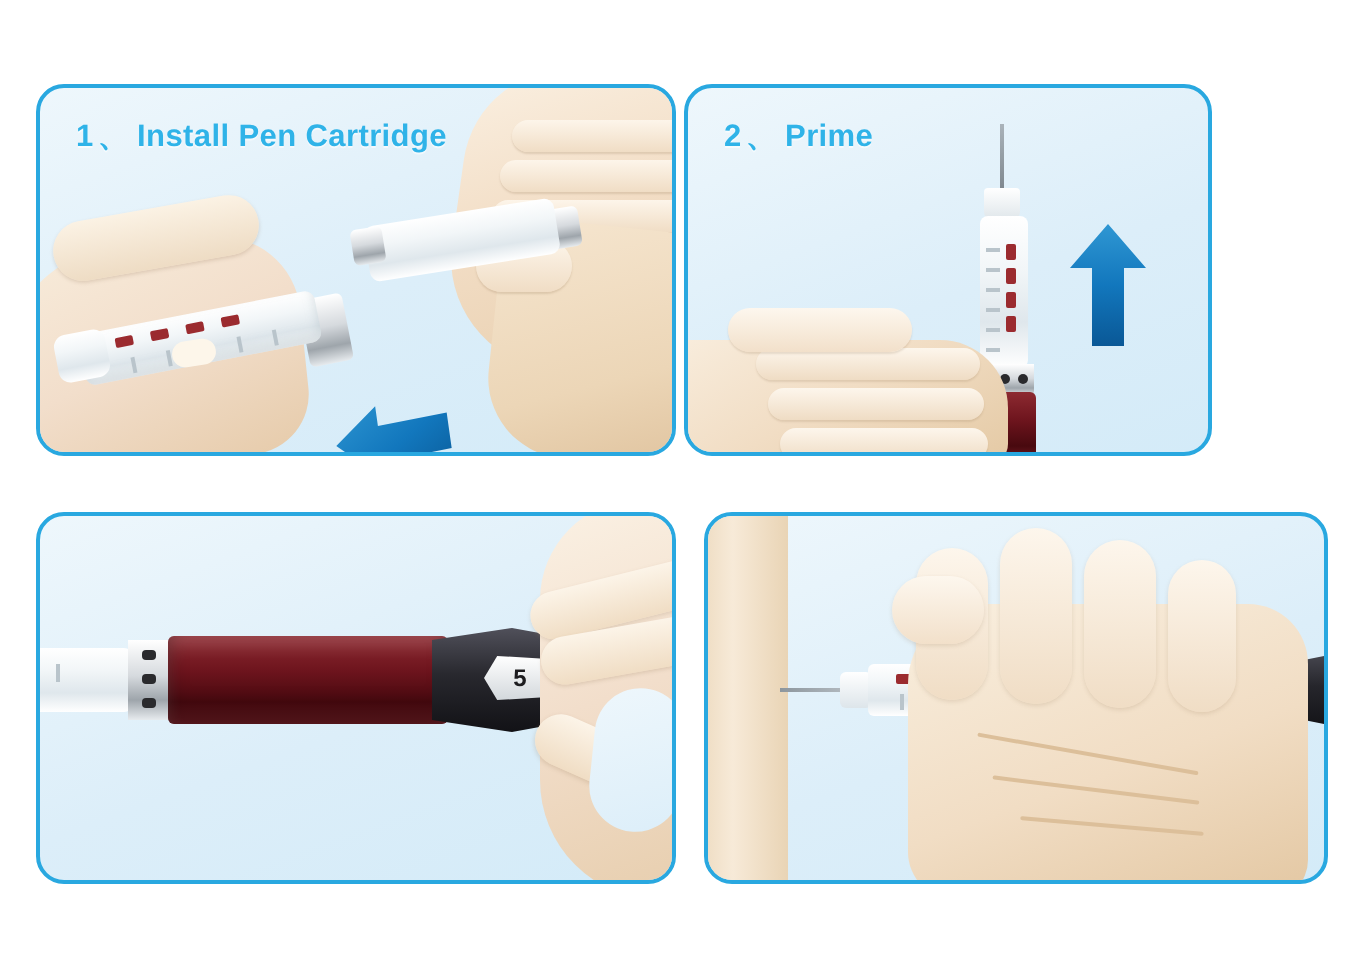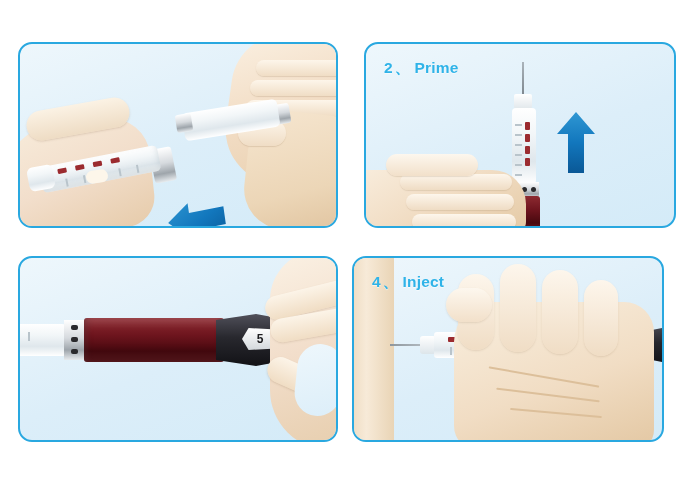--- a/index.html
+++ b/index.html
@@ -14,21 +14,21 @@
   
   .panel{
     position:absolute;
     border:2px solid #29a8e0;
     border-radius:14px;
     background:linear-gradient(160deg,#eef7fc 0%,#dceef9 55%,#d4ebf8 100%);
     overflow:hidden;
     box-sizing:border-box;
   }
   #panel-1{left:18px;  top:42px;  width:320px; height:186px;}
-  #panel-2{left:364px; top:42px;  width:312px; height:186px;}
+  #panel-2{left:342px; top:42px;  width:264px; height:186px;}
   #panel-3{left:18px;  top:256px; width:320px; height:186px;}
   #panel-4{left:352px; top:256px; width:312px; height:186px;}
 
   .panel-title{
     position:absolute;
     left:18px; top:14px;
     font-size:15.5px;
     font-weight:bold;
     color:#2fb3e8;
     letter-spacing:.2px;
@@ -295,20 +295,23 @@
               <linearGradient id="ag1" x1="0" y1="0" x2="1" y2="1">
                 <stop offset="0%" stop-color="#2b93d0"></stop>
                 <stop offset="55%" stop-color="#1277bd"></stop>
                 <stop offset="100%" stop-color="#0b5e9c"></stop>
               </linearGradient>
             </defs>
             <path d="M0,19 L22,2 L22,12 L57,10 L57,28 L22,30 L22,39 Z" fill="url(#ag1)"></path>
           </svg>
         </div>
       </div>
+    </div>
+    <div class="panel-title">
+      <span class="num">1</span><span class="sep">、</span><span>Install Pen Cartridge</span>
     </div>
   </div>
 
   <div class="panel" id="panel-2">
     <div class="art">
       <div class="clipbox">
         <div id="p2-needle"></div>
         <div id="p2-needle-hub"></div>
         <div id="p2-cart" class="glass">
           <span class="reddot" style="left:13px;top:14px;width:5px;height:8px;"></span>
@@ -438,18 +441,15 @@
           <span class="palm-line" style="left:42px;top:92px;width:104px;transform:rotate(7deg);"></span>
           <span class="palm-line" style="left:56px;top:110px;width:92px;transform:rotate(5deg);"></span>
         </div>
         <div class="p4-finger" style="left:104px;top:16px;width:36px;height:76px;border-radius:18px;"></div>
         <div class="p4-finger" style="left:146px;top:6px;width:36px;height:88px;border-radius:18px;"></div>
         <div class="p4-finger" style="left:188px;top:12px;width:36px;height:84px;border-radius:18px;"></div>
         <div class="p4-finger" style="left:230px;top:22px;width:34px;height:76px;border-radius:18px;"></div>
         <div class="p4-finger" style="left:92px;top:30px;width:46px;height:34px;border-radius:20px;background:linear-gradient(180deg,#fdf7ee,#f2e0ca);"></div>
       </div>
     </div>
-    <div class="panel-title">
-      <span class="num">4</span><span class="sep">、</span><span>Inject</span>
-    </div>
   </div>
 
 </div>
 
 </body></html>

